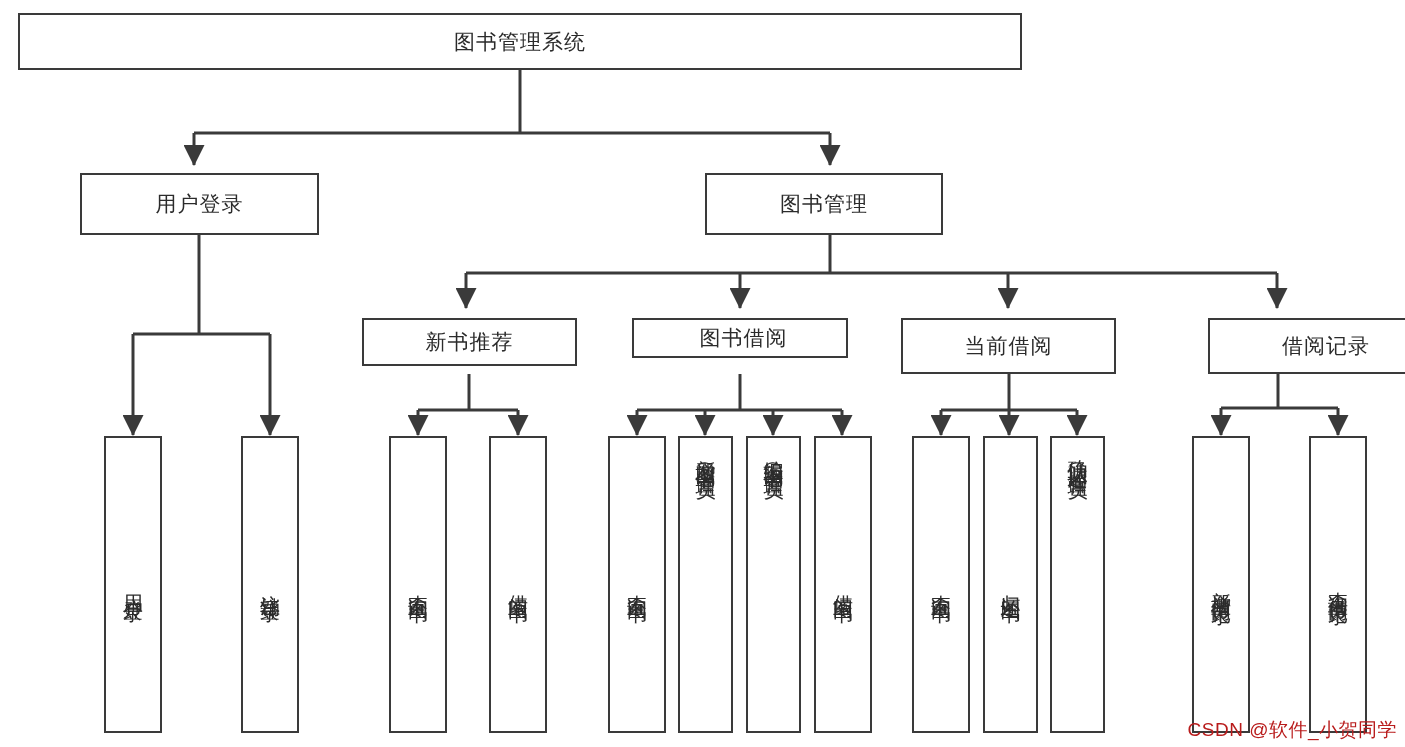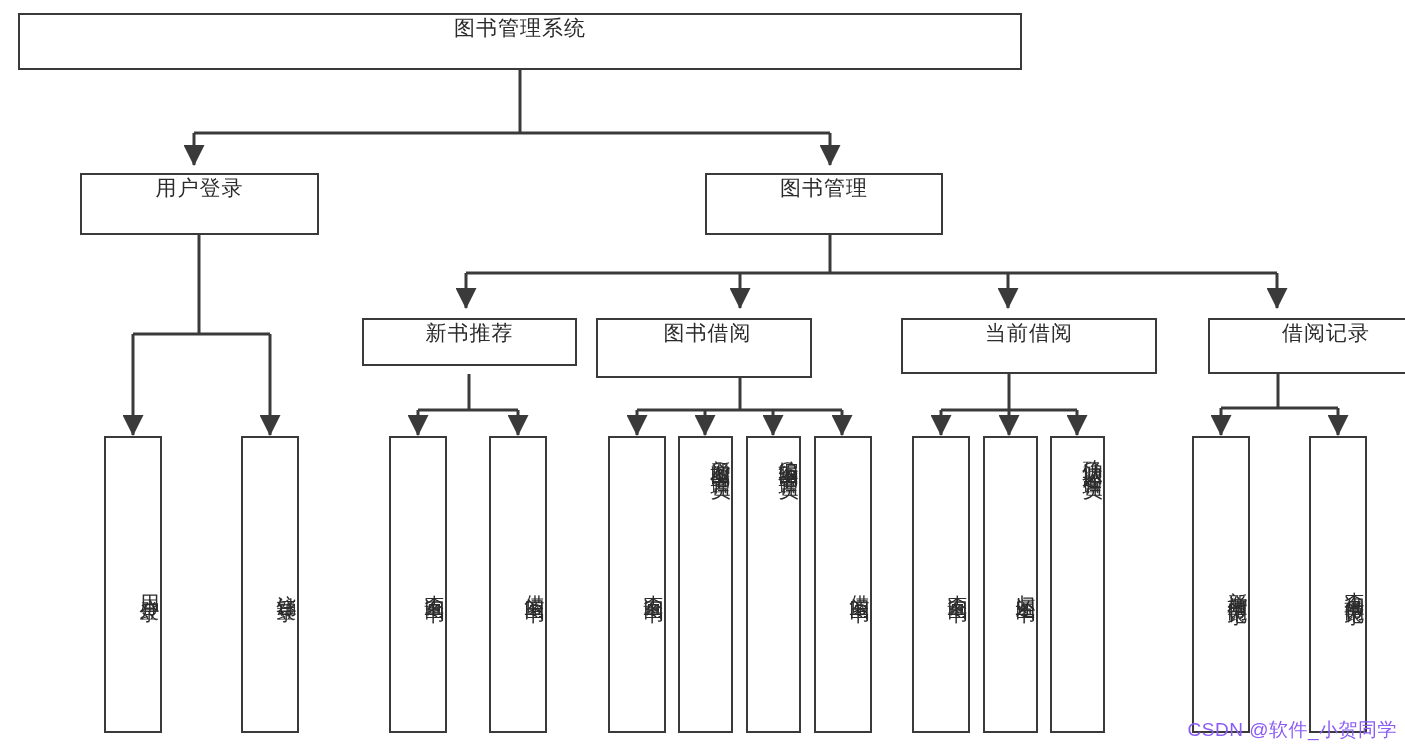--- a/index.html
+++ b/index.html
@@ -25,20 +25,21 @@
     width: 1405px;
     height: 747px;
     pointer-events: none;
   }
   .node {
     position: absolute;
     box-sizing: border-box;
     background: #ffffff;
     border: 2px solid #3a3a3a;
     display: flex;
+    align-items: center;
     justify-content: center;
     color: #2b2b2b;
   }
   .node.horizontal {
     font-size: 21px;
     letter-spacing: 1px;
     line-height: 1.2;
   }
   .node.vertical {
     writing-mode: vertical-rl;
@@ -58,21 +59,21 @@
   }
   .node.vertical .label {
     writing-mode: vertical-rl;
     text-orientation: upright;
   }
   #watermark {
     position: absolute;
     right: 8px;
     bottom: 4px;
     font-size: 19px;
-    color: #8b5cf6;
+    color: #b91c1c;
     letter-spacing: 0.5px;
     white-space: nowrap;
     user-select: none;
   }
 </style>
 </head>
 <body>
 
 <div id="diagram-root">
 
@@ -145,24 +146,24 @@
   <div class="node horizontal" style="left:80px; top:173px; width:239px; height:62px;">
     <span class="label">用户登录</span>
   </div>
   <div class="node horizontal" style="left:705px; top:173px; width:238px; height:62px;">
     <span class="label">图书管理</span>
   </div>
 
   <div class="node horizontal" style="left:362px; top:318px; width:215px; height:48px;">
     <span class="label">新书推荐</span>
   </div>
-  <div class="node horizontal" style="left:596px; top:318px; width:216px; height:60px;padding-left:7px;">
+  <div class="node horizontal" style="left:632px; top:318px; width:216px; height:40px;padding-left:7px;">
     <span class="label">图书借阅</span>
   </div>
-  <div class="node horizontal" style="left:901px; top:318px; width:256px; height:56px;">
+  <div class="node horizontal" style="left:901px; top:318px; width:215px; height:56px;">
     <span class="label">当前借阅</span>
   </div>
   <div class="node horizontal" style="left:1208px; top:318px; width:236px; height:56px;">
     <span class="label">借阅记录</span>
   </div>
 
   <div class="node vertical" style="left:104px; top:436px; width:58px; height:297px;">
     <span class="label">用户登录</span>
   </div>
   <div class="node vertical" style="left:241px; top:436px; width:58px; height:297px;">

